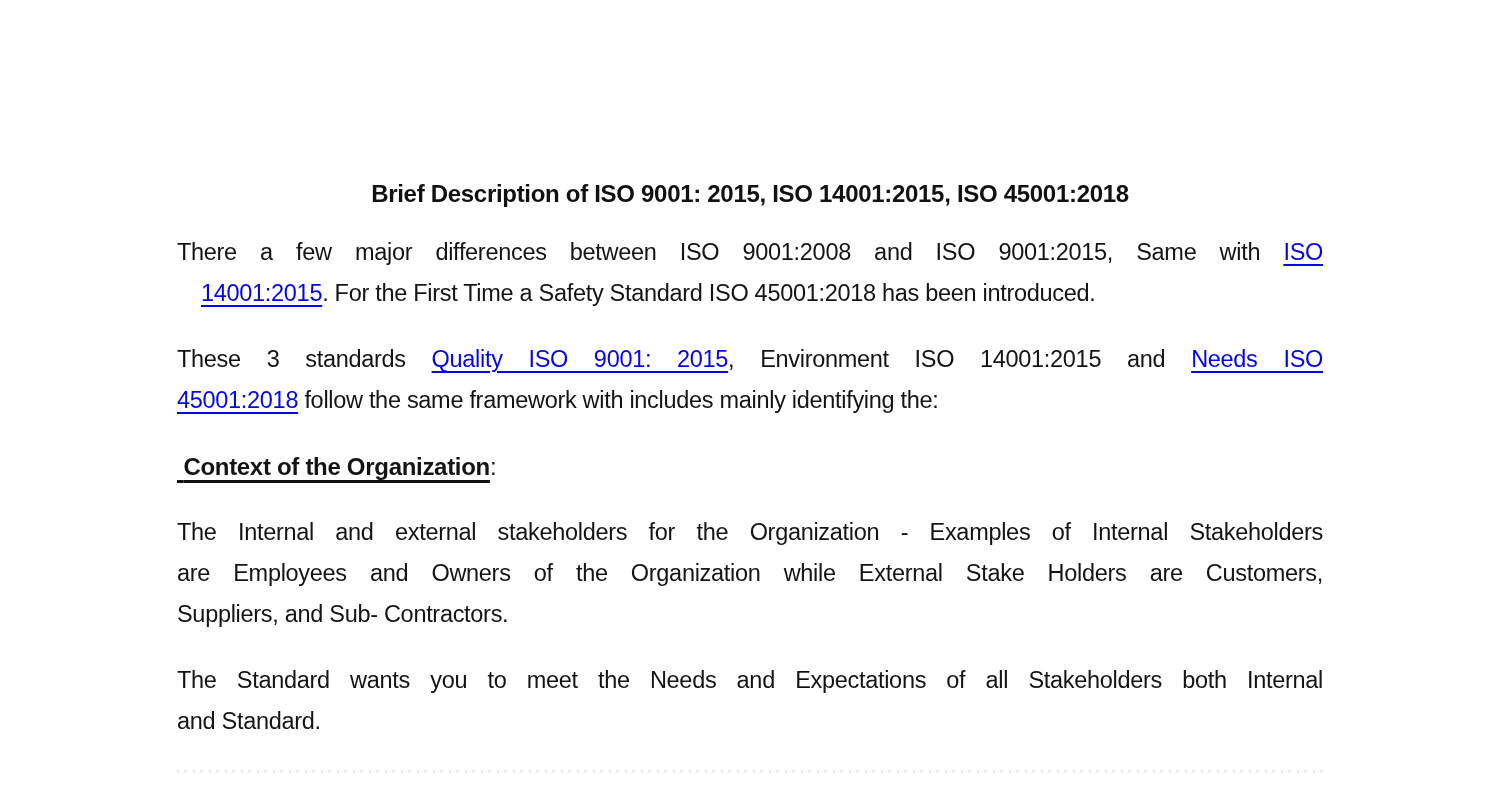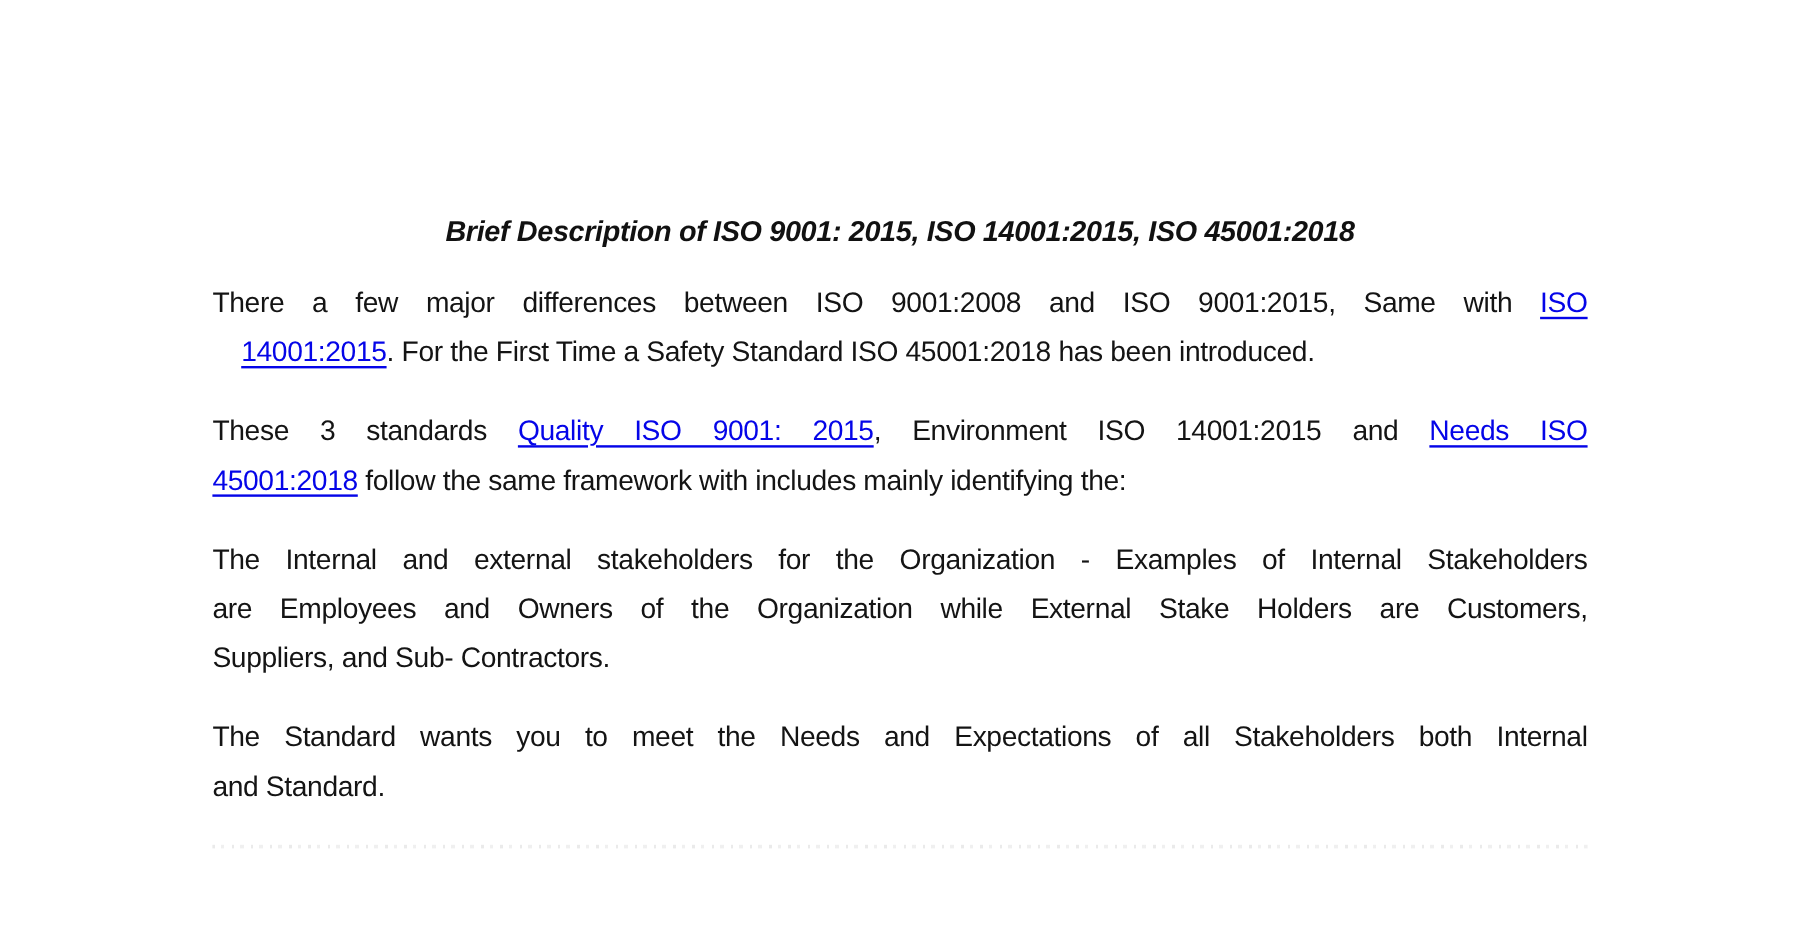--- a/index.html
+++ b/index.html
@@ -19,21 +19,20 @@
     padding: 0 177px;
   }
   .title {
     margin-top: 181px;
     margin-bottom: 0;
     font-size: 24px;
     line-height: 26px;
     font-weight: bold;
     text-align: center;
     color: #111111;
-    font-style: italic;
   }
   .para {
     margin: 25px 0 0 0;
   }
   .line {
     font-size: 23.5px;
     line-height: 41px;
   }
   .justify {
     text-align: justify;
@@ -87,20 +86,23 @@
 
   <div id="doc-body">
       <div class="para">
         <div class="line justify"><span class="run">There a few major differences between ISO 9001:2008 and ISO 9001:2015, Same with </span><span class="link" style="color: rgb(5, 5, 232); text-decoration-color: rgb(5, 5, 232);">ISO</span></div>
         <div class="line lastline"><span class="link" style="color: rgb(5, 5, 232); text-decoration-color: rgb(5, 5, 232); margin-left: 24px;">14001:2015</span><span class="run">. For the First Time a Safety Standard ISO 45001:2018 has been introduced.</span></div>
       </div>
       <div class="para">
         <div class="line justify"><span class="run">These 3 standards </span><span class="link" style="color: rgb(5, 5, 232); text-decoration-color: rgb(5, 5, 232);">Quality ISO 9001: 2015</span><span class="run">, Environment ISO 14001:2015 and </span><span class="link" style="color: rgb(5, 5, 232); text-decoration-color: rgb(5, 5, 232);">Needs ISO</span></div>
         <div class="line lastline"><span class="link" style="color: rgb(5, 5, 232); text-decoration-color: rgb(5, 5, 232);">45001:2018</span><span class="run"> follow the same framework with includes mainly identifying the:</span></div>
       </div>
+      <div class="para heading">
+        <div class="line lastline"><span class="hu" style="text-decoration-color: rgb(17, 17, 17);"> Context of the Organization</span><span class="run">:</span></div>
+      </div>
       <div class="para">
         <div class="line justify"><span class="run">The Internal and external stakeholders for the Organization - Examples of Internal Stakeholders</span></div>
         <div class="line justify"><span class="run">are Employees and Owners of the Organization while External Stake Holders are Customers,</span></div>
         <div class="line lastline"><span class="run">Suppliers, and Sub- Contractors.</span></div>
       </div>
       <div class="para">
         <div class="line justify"><span class="run">The Standard wants you to meet the Needs and Expectations of all Stakeholders both Internal</span></div>
         <div class="line lastline"><span class="run">and Standard.</span></div>
       </div>
     </div>

